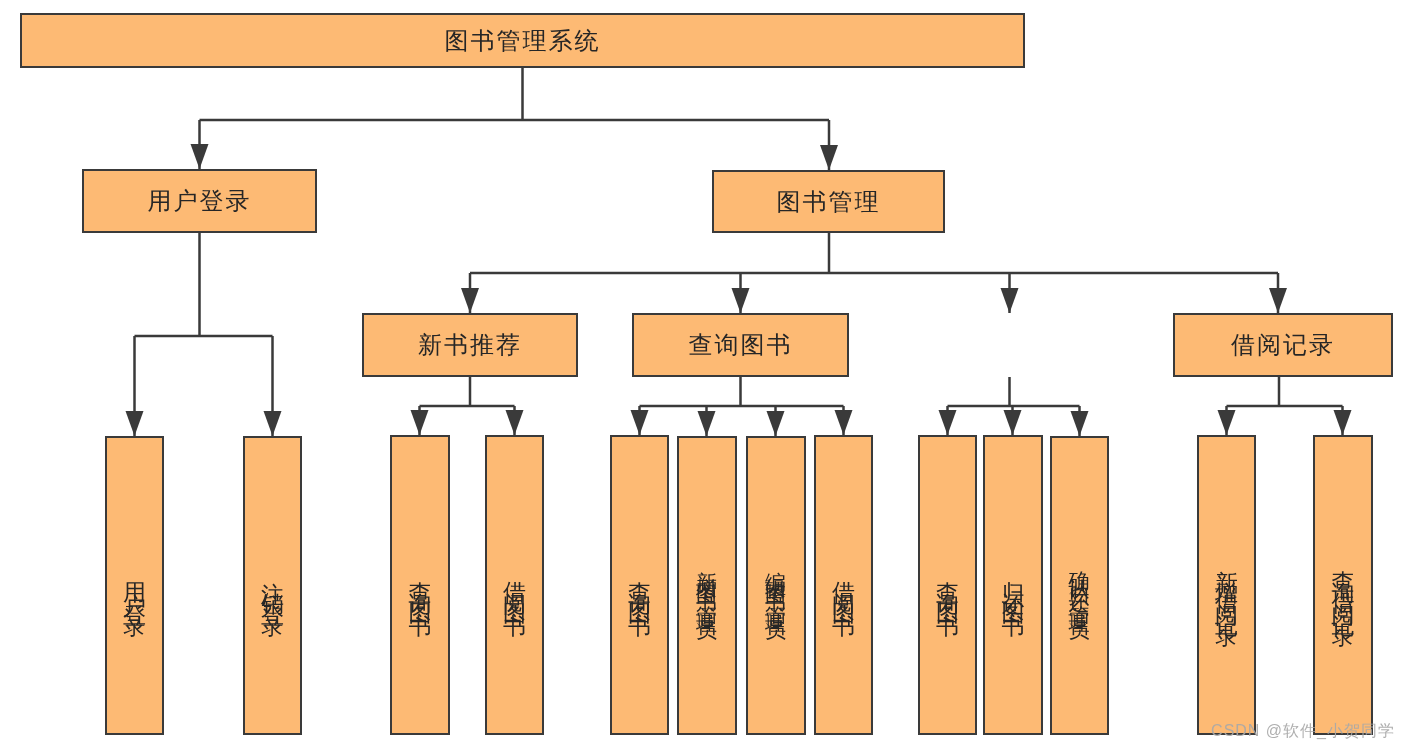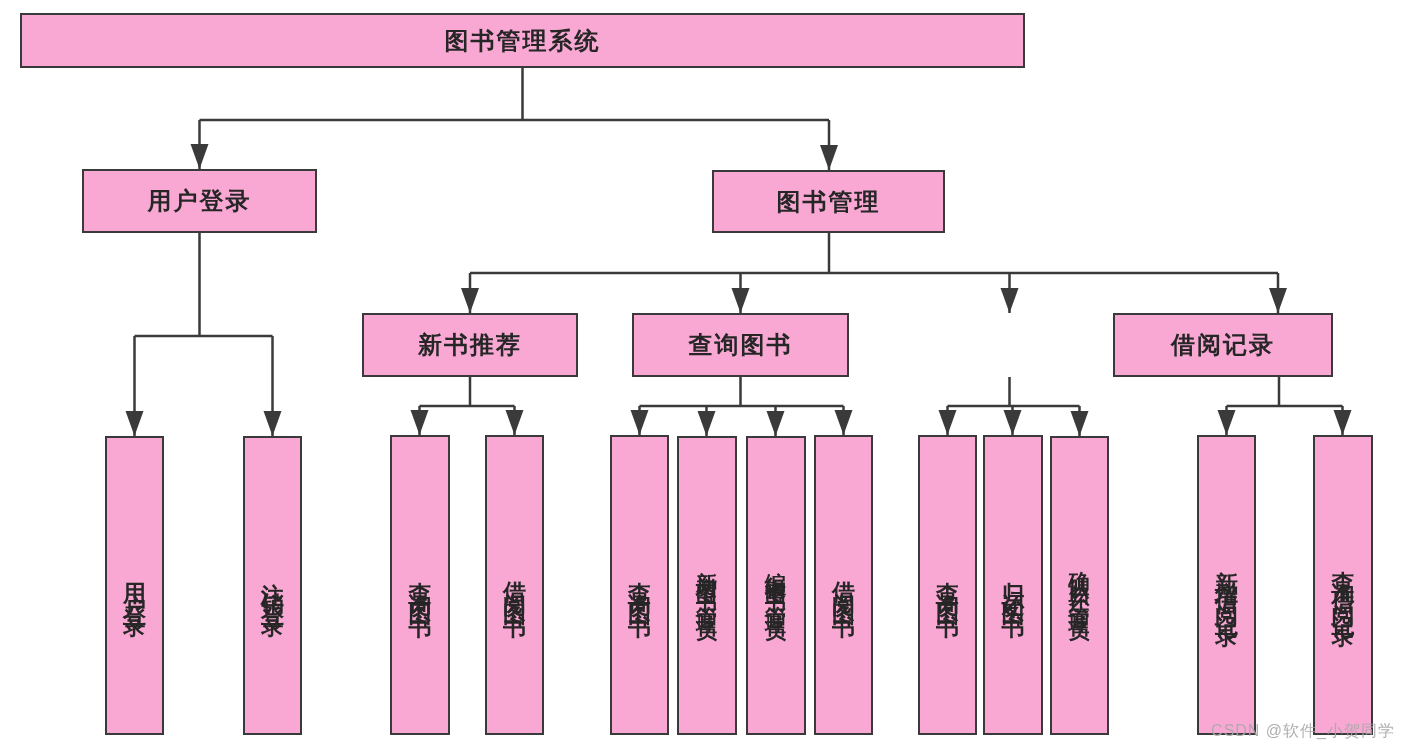--- a/index.html
+++ b/index.html
@@ -6,27 +6,26 @@
   body{
     width:1405px;height:747px;
     background:#ffffff;
     font-family:"Liberation Sans", sans-serif;
     position:relative;overflow:hidden;
   }
   .canvas{position:absolute;left:0;top:0;width:1405px;height:747px;}
   svg.connectors{position:absolute;left:0;top:0;}
   .node{
     position:absolute;
-    background:#f9a8d4;
+    background:#fdba74;
     border:2.5px solid #3a3a3a;
     box-sizing:border-box;
     display:flex;align-items:center;justify-content:center;
     color:#262626;
     z-index:2;
-    font-weight:bold;
   }
   .hbox{font-size:24px;letter-spacing:2px;white-space:nowrap;}
   .vbox{
     writing-mode:vertical-rl;
     font-size:23px;letter-spacing:11px;
     line-height:1;
   }
   .vbox.long{font-size:21px;letter-spacing:7px;}
   .watermark{
     position:absolute;right:10px;bottom:5px;
@@ -78,21 +77,21 @@
     </g>
   </svg>
 
   <div class="node hbox" style="left:20px;top:13px;width:1005px;height:55px">图书管理系统</div>
 
   <div class="node hbox" style="left:82px;top:169px;width:235px;height:64px">用户登录</div>
   <div class="node hbox" style="left:712px;top:170px;width:233px;height:63px">图书管理</div>
 
   <div class="node hbox" style="left:362px;top:313px;width:216px;height:64px">新书推荐</div>
   <div class="node hbox" style="left:632px;top:313px;width:217px;height:64px">查询图书</div>
-  <div class="node hbox" style="left:1113px;top:313px;width:220px;height:64px">借阅记录</div>
+  <div class="node hbox" style="left:1173px;top:313px;width:220px;height:64px">借阅记录</div>
 
   <div class="node vbox" style="left:105px;top:436px;width:59px;height:299px">用户登录</div>
   <div class="node vbox" style="left:243px;top:436px;width:59px;height:299px">注销登录</div>
 
   <div class="node vbox" style="left:390px;top:435px;width:60px;height:300px">查询图书</div>
   <div class="node vbox" style="left:485px;top:435px;width:59px;height:300px">借阅图书</div>
 
   <div class="node vbox" style="left:610px;top:435px;width:59px;height:300px">查询图书</div>
   <div class="node vbox long" style="left:677px;top:436px;width:60px;height:299px">新增图书（管理员）</div>
   <div class="node vbox long" style="left:746px;top:436px;width:60px;height:299px">编辑图书（管理员）</div>

